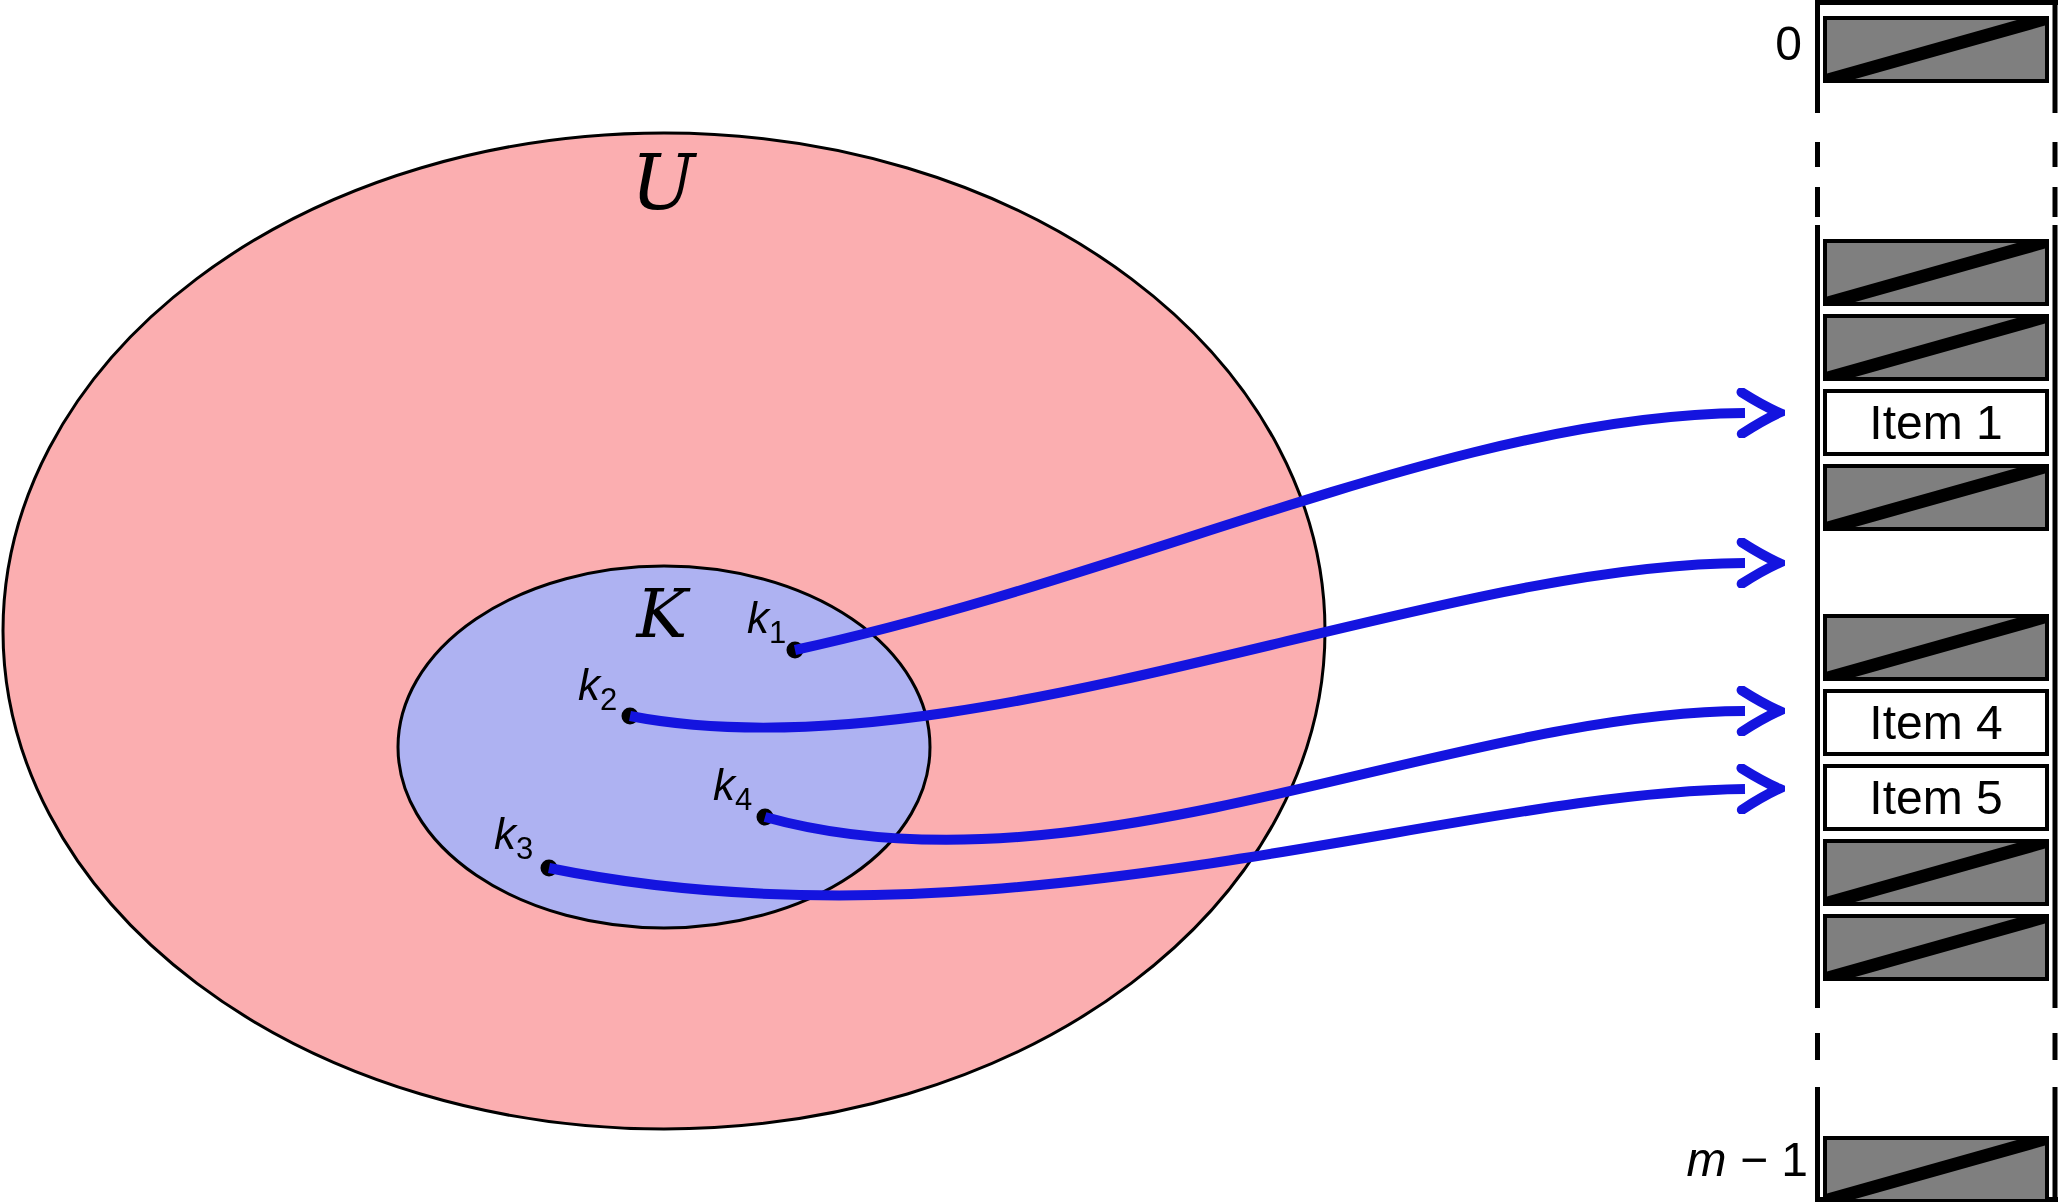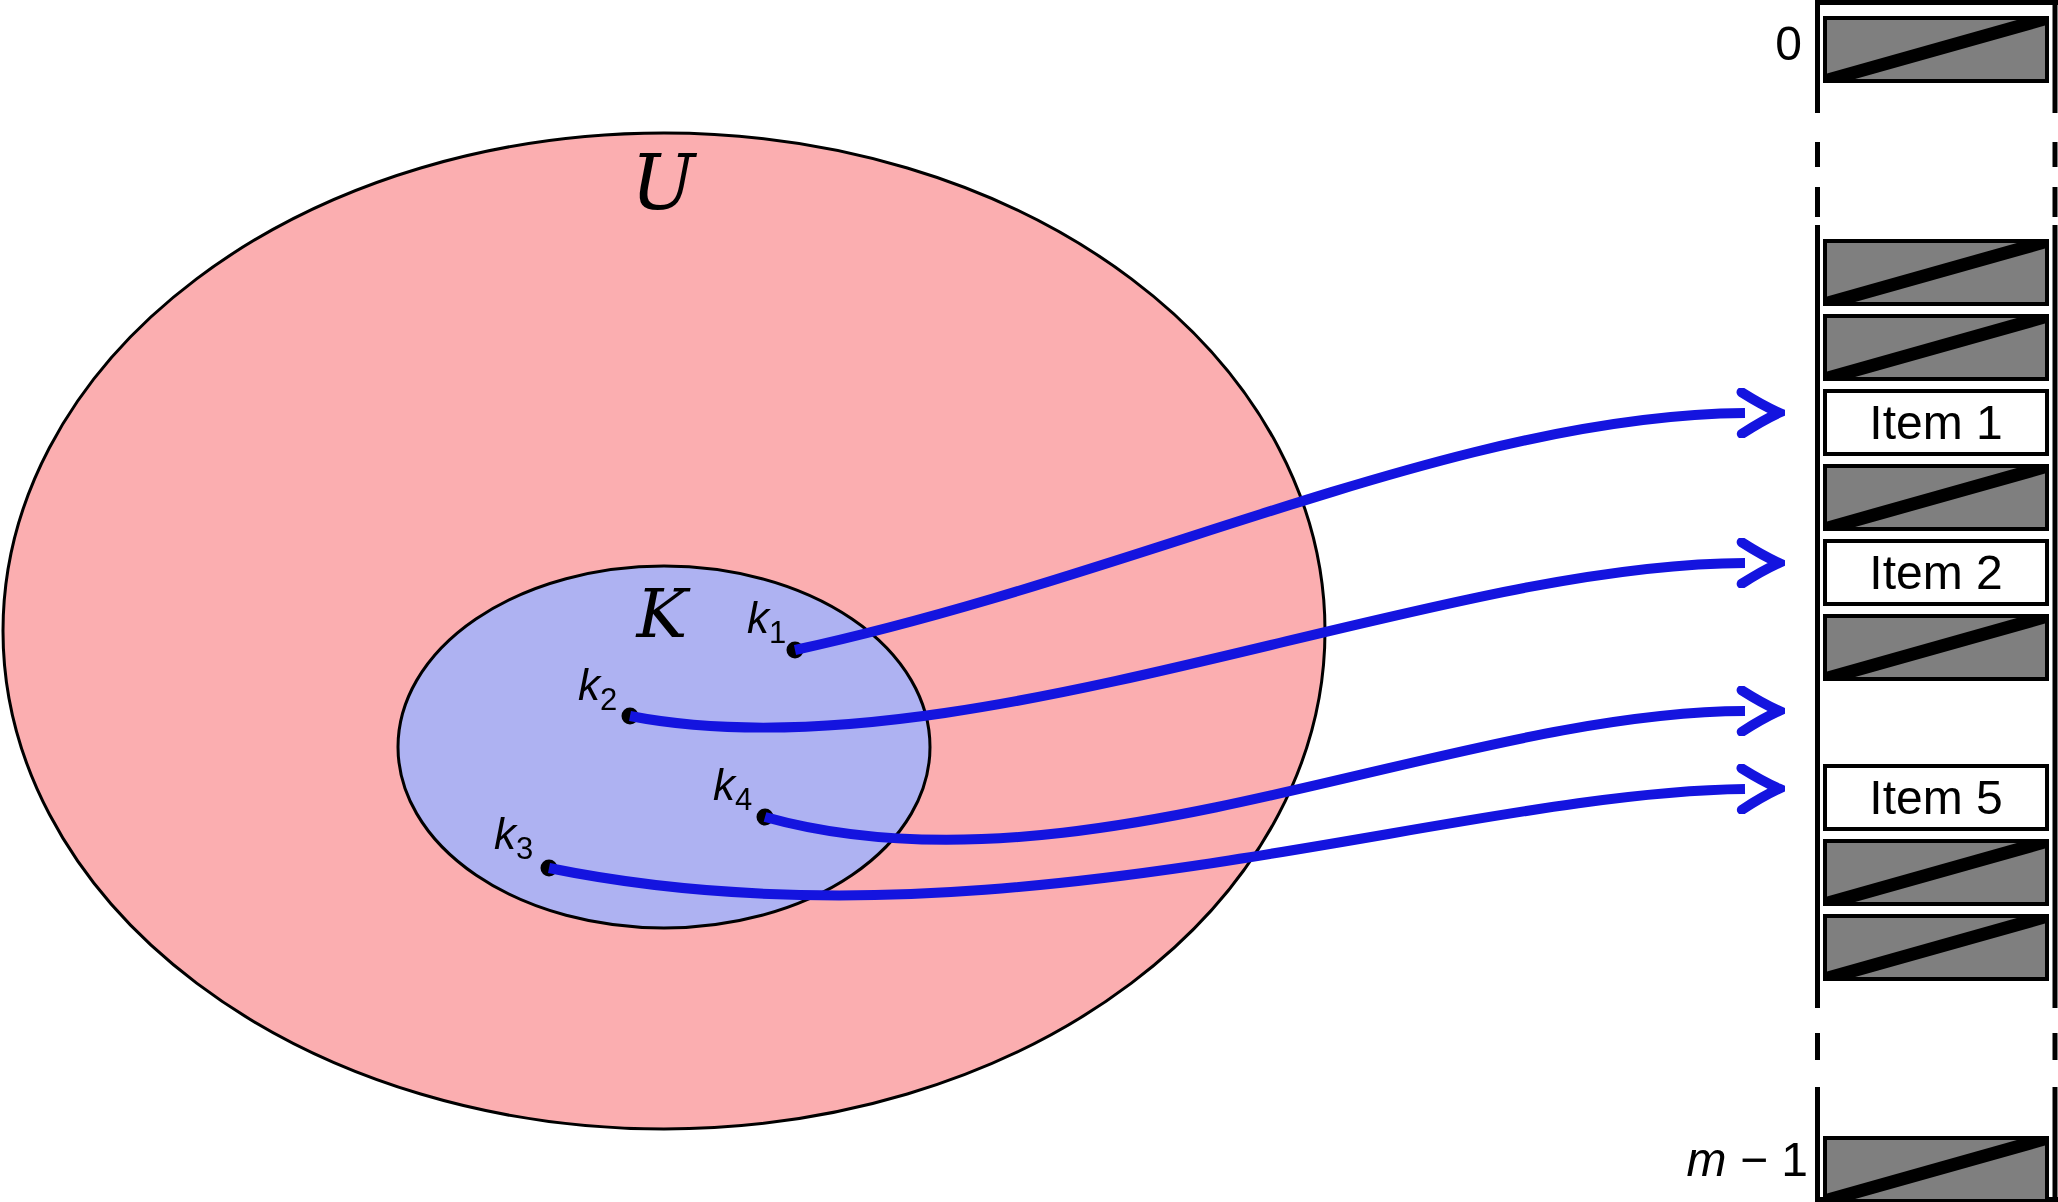--- a/index.html
+++ b/index.html
@@ -131,29 +131,29 @@
       <div class="slot item" style="top: 381px;">
 
       <span class="slot-label">Item 1</span>
     </div>
       <div class="slot empty" style="top: 456px; background: rgb(127, 127, 127);">
       <svg class="slash" viewBox="0 0 218 59" preserveAspectRatio="none">
         <line x1="-3" y1="61" x2="221" y2="-2" stroke="#000" stroke-width="13"></line>
       </svg>
 
     </div>
-      <div class="slot item" style="top: 531px;">
-
-      <span class="slot-label">Item 2</span>
-    </div>
       <div class="slot empty" style="top: 606px; background: rgb(127, 127, 127);">
       <svg class="slash" viewBox="0 0 218 59" preserveAspectRatio="none">
         <line x1="-3" y1="61" x2="221" y2="-2" stroke="#000" stroke-width="13"></line>
       </svg>
 
+    </div>
+      <div class="slot item" style="top: 681px;">
+
+      <span class="slot-label">Item 4</span>
     </div>
       <div class="slot item" style="top: 756px;">
 
       <span class="slot-label">Item 5</span>
     </div>
       <div class="slot empty" style="top: 831px; background: rgb(127, 127, 127);">
       <svg class="slash" viewBox="0 0 218 59" preserveAspectRatio="none">
         <line x1="-3" y1="61" x2="221" y2="-2" stroke="#000" stroke-width="13"></line>
       </svg>
 

